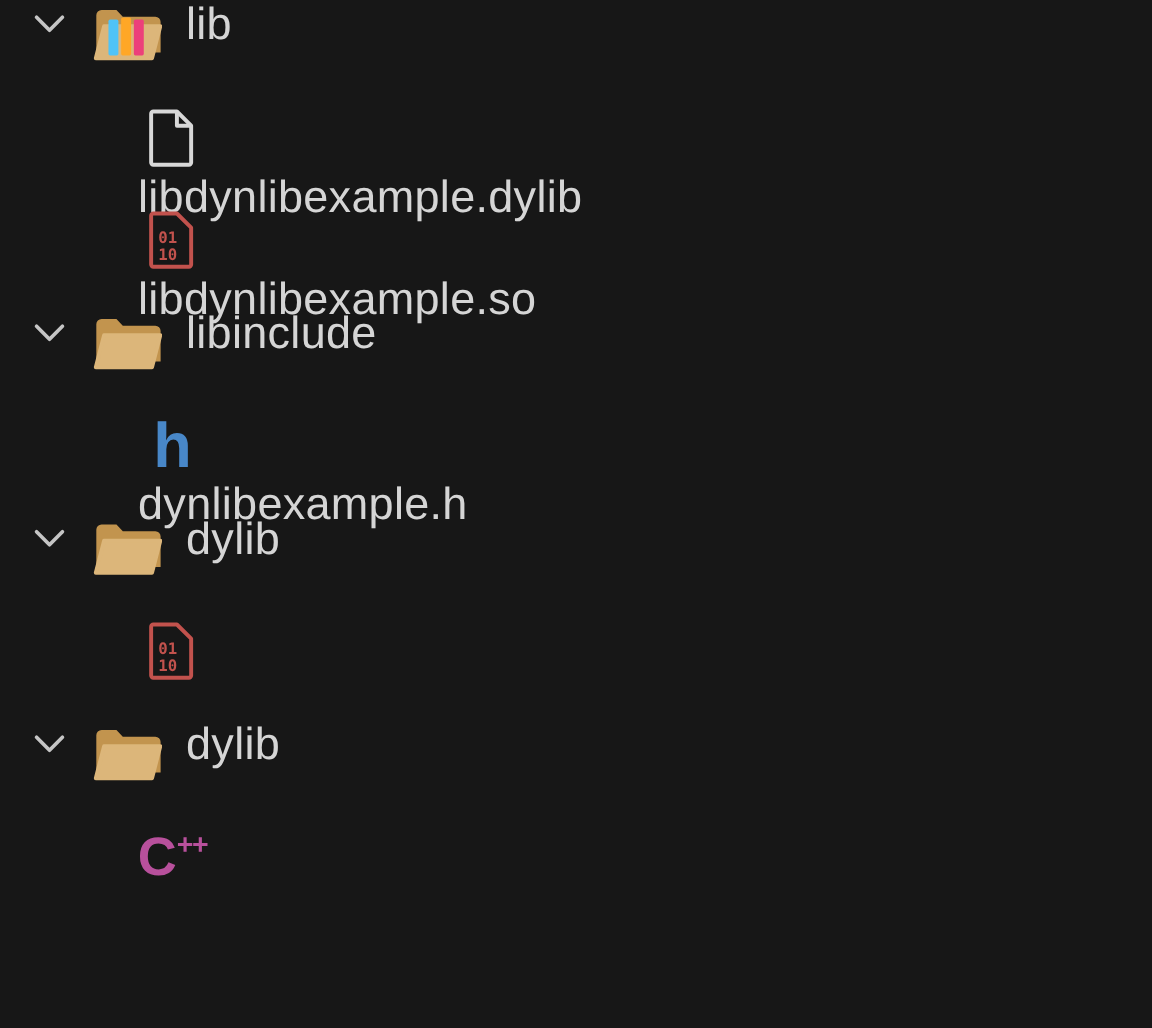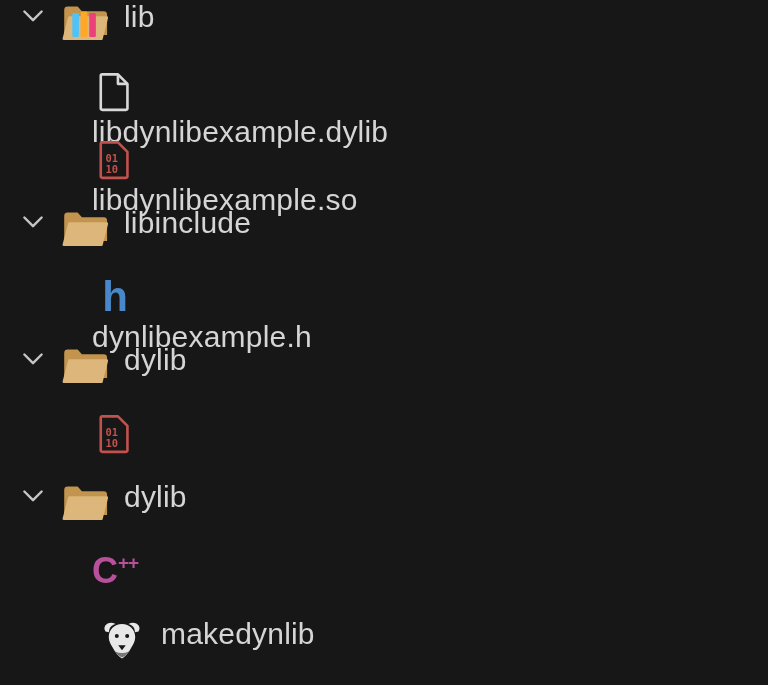--- a/index.html
+++ b/index.html
@@ -146,32 +146,14 @@
     </span>
     <span class="lbl">dylib</span>
   </div>
 
   <div class="row child">
     <span class="fi">
       <span class="cpp-glyph"><span class="cpp-c">C</span><span class="cpp-pp">++</span></span>
     </span>
   </div>
 
-  <div class="row rootfile">
-    <span class="fi">
-      <svg width="46" height="46" viewBox="0 0 32 32">
-        <g fill="#e8e8e8">
-          <path d="M4.5 10 C2 6.5, 6.5 2.2, 11.5 4.8 C8.5 5.6, 7 7.6, 7 10.6 Z"></path>
-          <path d="M27.5 10 C30 6.5, 25.5 2.2, 20.5 4.8 C23.5 5.6, 25 7.6, 25 10.6 Z"></path>
-          <path d="M16 4.8 C21.3 4.8, 25.2 8.8, 25.2 14 C25.2 17, 23.6 19.2, 22.4 21.4 C20.4 25.2, 18.3 27.6, 16 28.8 C13.7 27.6, 11.6 25.2, 9.6 21.4 C8.4 19.2, 6.8 17, 6.8 14 C6.8 8.8, 10.7 4.8, 16 4.8 Z"></path>
-        </g>
-        <g fill="#171717">
-          <circle cx="12.4" cy="13.2" r="1.4"></circle>
-          <circle cx="19.6" cy="13.2" r="1.4"></circle>
-          <path d="M13.4 19.6 h5.2 l-2.6 3.6 z"></path>
-          <path d="M11 23.8 q5 2.6 10 0 q-2.4 3.4 -5 4.2 q-2.6 -.8 -5 -4.2 z" opacity="0.55"></path>
-        </g>
-      </svg>
-    </span>
-    <span class="lbl">makedynlib</span>
-  </div>
 
 </div>
 
 </body></html>

